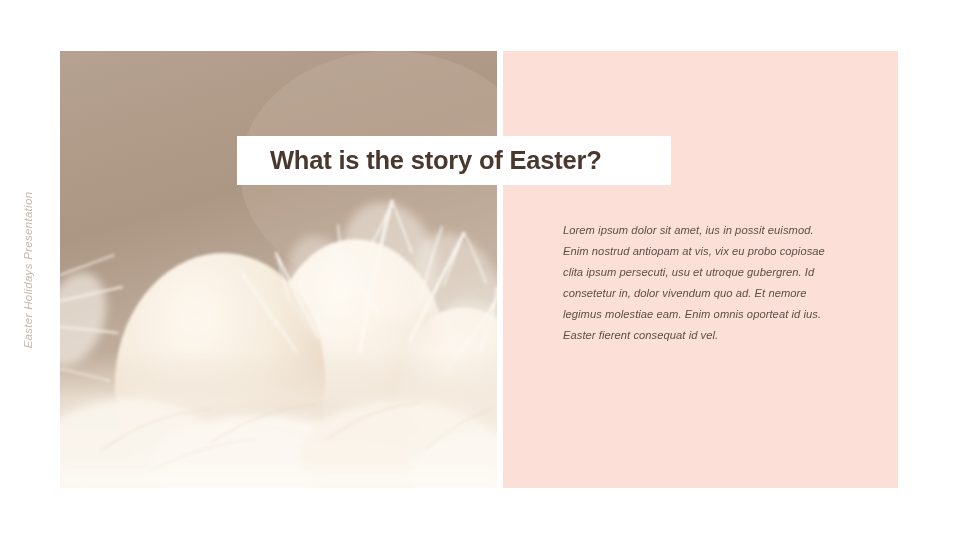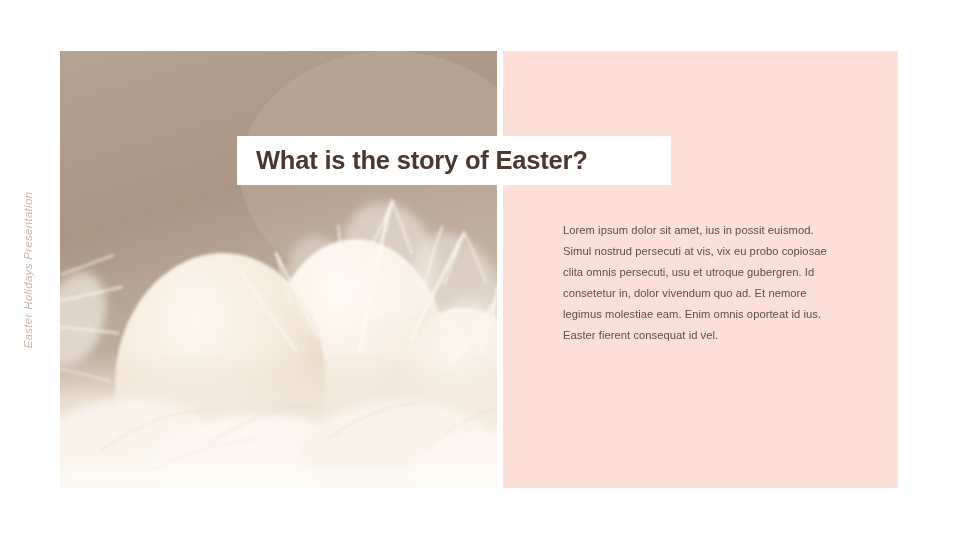--- a/index.html
+++ b/index.html
@@ -80,39 +80,40 @@
     background: #ffffff;
     display: flex;
     align-items: center;
   }
   #title-text {
     font-family: "Liberation Sans", sans-serif;
     font-weight: bold;
     font-size: 25.5px;
     letter-spacing: -0.2px;
     color: #4a382f;
-    padding-left: 19px;
+    padding-left: 33px;
     white-space: nowrap;
   }
 
   
   #body-copy {
     position: absolute;
     left: 563px;
     top: 220px;
     width: 300px;
   }
   #body-copy p {
     margin: 0;
     font-family: "Liberation Sans", sans-serif;
     font-size: 11.2px;
     line-height: 21px;
     color: #5d4d45;
     letter-spacing: 0.05px;
     white-space: nowrap;
+    font-style: italic;
   }
 </style>
 </head>
 <body>
 
 <div id="slide">
 
   <div id="side-label">
     <span class="txt">Easter Holidays Presentation</span>
   </div>
@@ -230,20 +231,20 @@
   </div>
 
   <div id="accent-panel"></div>
 
   <div id="title-plate">
     <span id="title-text">What is the story of Easter?</span>
   </div>
 
   <div id="body-copy">
     <p>Lorem ipsum dolor sit amet, ius in possit euismod.</p>
-    <p>Simul nostrud persecuti at vis, vix eu probo copiosae</p>
-    <p>clita omnis persecuti, usu et utroque gubergren. Id</p>
+    <p>Enim nostrud antiopam at vis, vix eu probo copiosae</p>
+    <p>clita ipsum persecuti, usu et utroque gubergren. Id</p>
     <p>consetetur in, dolor vivendum quo ad. Et nemore</p>
     <p>legimus molestiae eam. Enim omnis oporteat id ius.</p>
     <p>Easter fierent consequat id vel.</p>
   </div>
 
 </div>
 
 </body></html>

